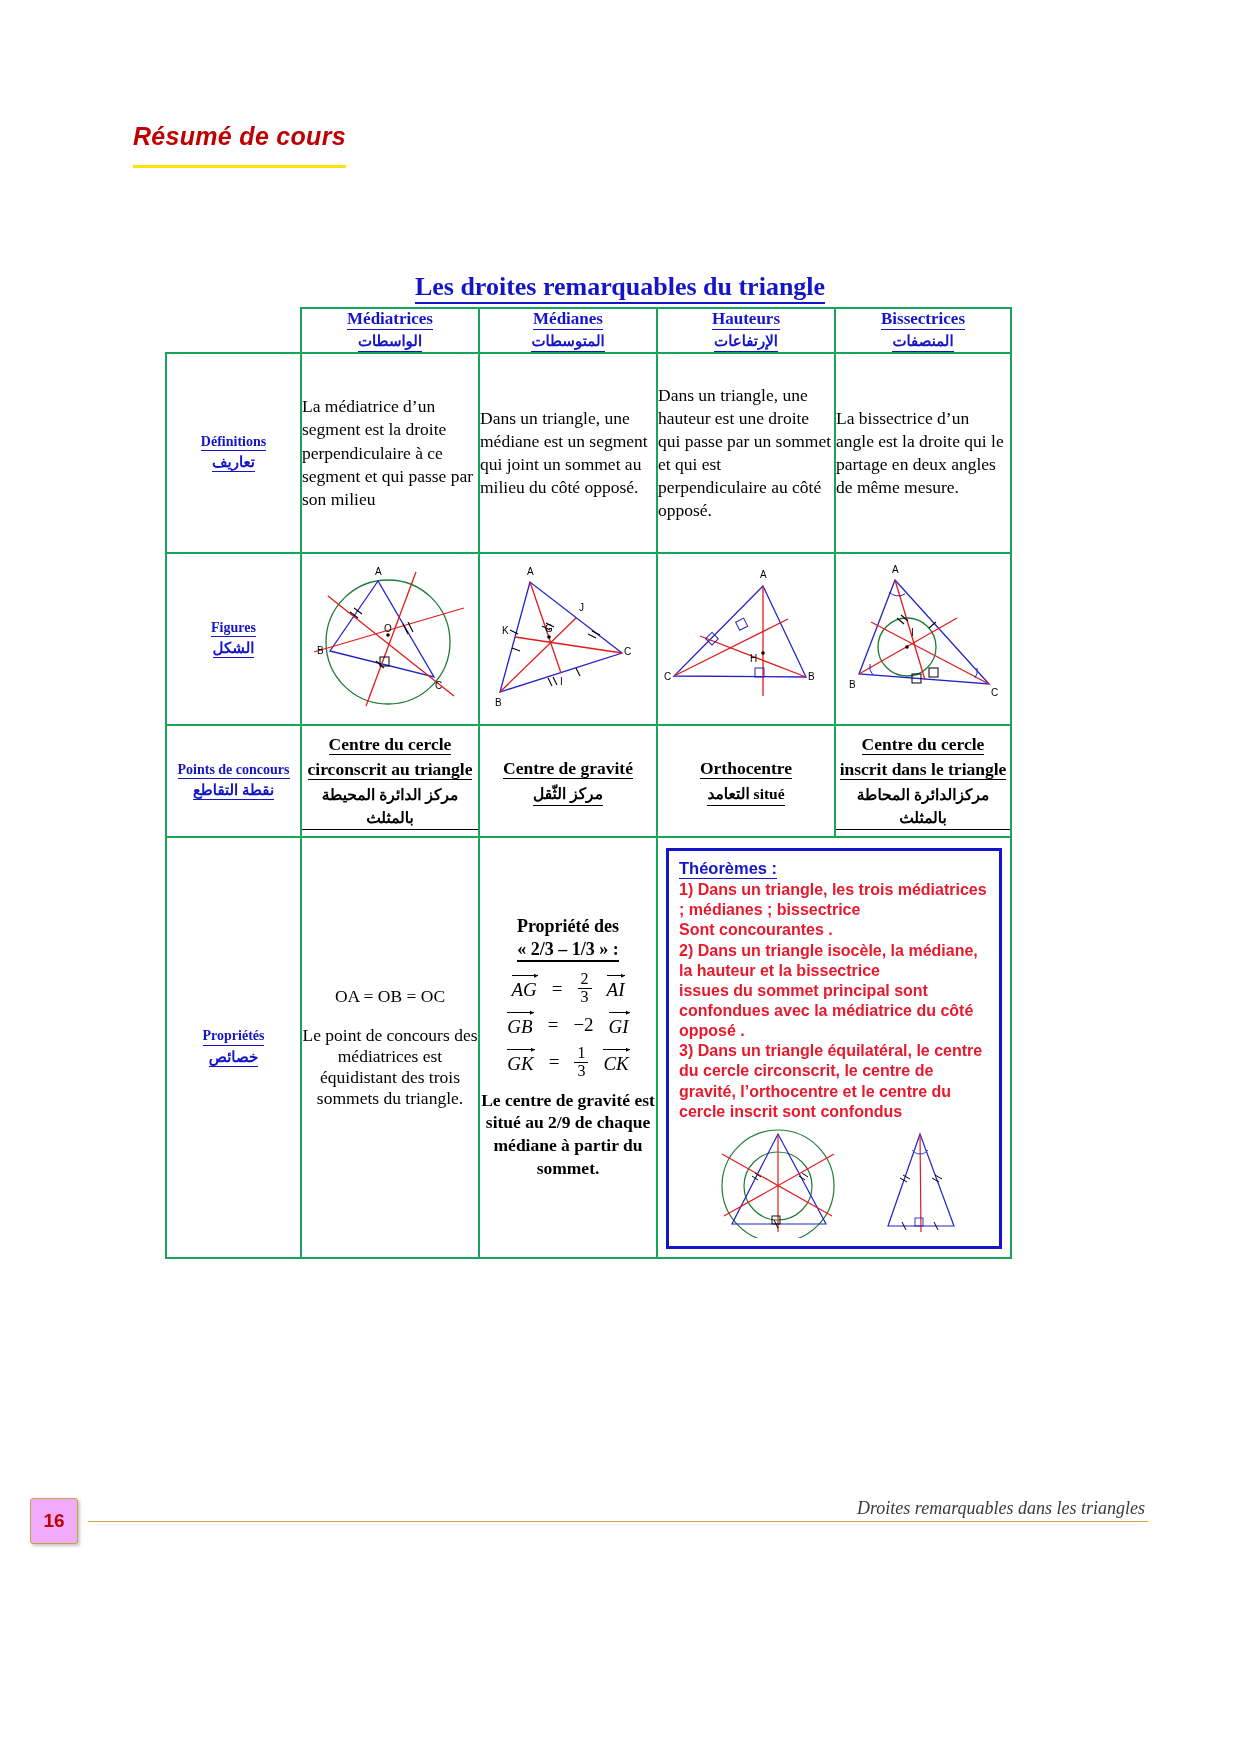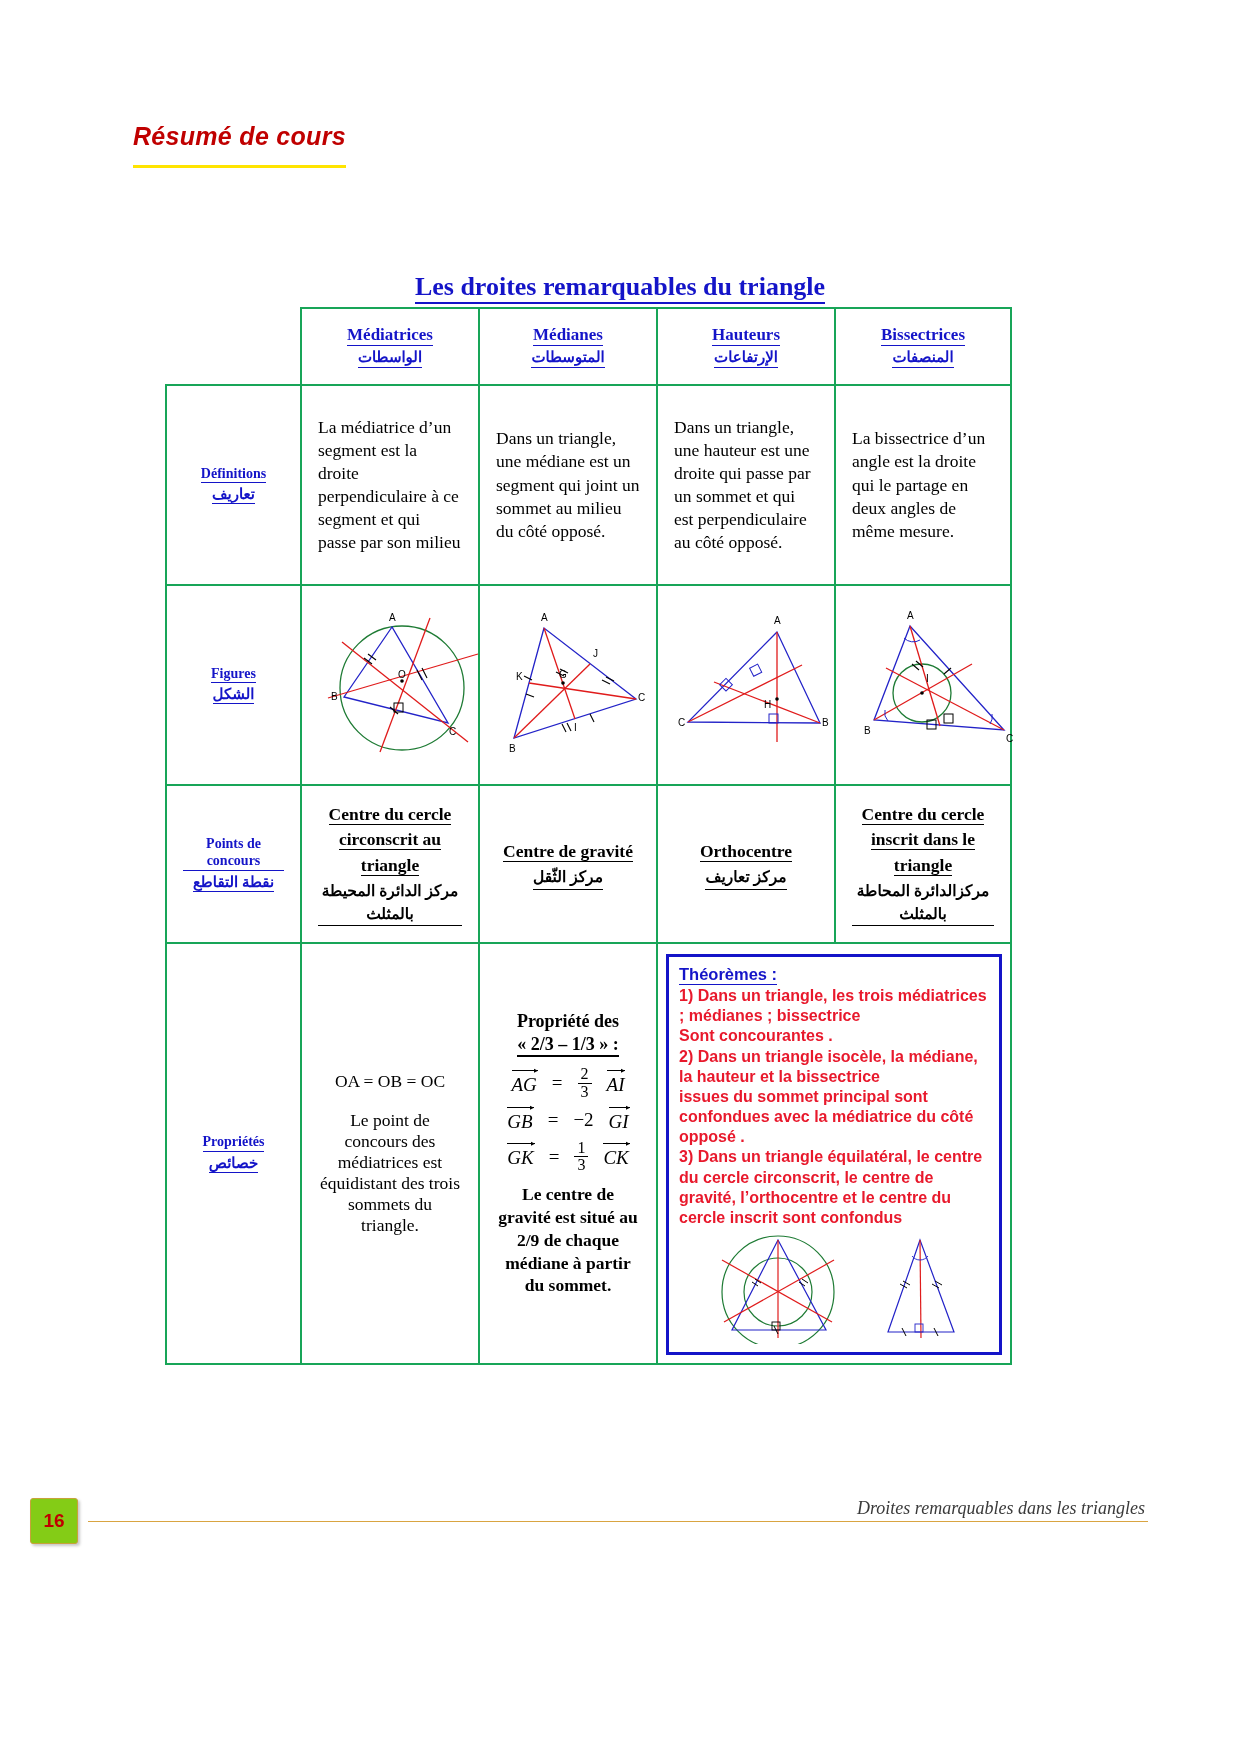--- a/index.html
+++ b/index.html
@@ -39,21 +39,21 @@
   
   .main-table {
     position:absolute; left:165px; top:307px;
     width:845px;
     border-collapse:collapse;
     table-layout:fixed;
   }
   .main-table td, .main-table th {
     border:2.5px solid #18A558;
     vertical-align:middle;
-    padding:16px;
+    padding:0;
   }
   .col-lbl { width:135px; }
   .col-1 { width:178px; }
   .col-2 { width:178px; }
   .col-3 { width:178px; }
   .col-4 { width:176px; }
 
   
   .hdr-cell { text-align:center; padding:5px 2px 6px; }
   .hdr-fr {
@@ -180,21 +180,21 @@
   .th-body p { margin:0; }
 
   
   .footer-rule {
     position:absolute; left:88px; top:1521px; width:1060px;
     border-top:1.4px solid #D9A441;
   }
   .page-badge {
     position:absolute; left:30px; top:1498px;
     width:48px; height:46px;
-    background:#84cc16;
+    background:#f0abfc;
     border:1.5px solid #C8A23A;
     border-radius:3px;
     box-shadow:2px 2px 3px rgba(0,0,0,0.22);
     display:flex; align-items:center; justify-content:center;
     font-family:"Liberation Sans", sans-serif;
     font-size:19px; font-weight:bold; color:#C00000;
   }
   .footer-note {
     position:absolute; right:95px; top:1498px;
     font-family:"Liberation Serif", serif;
@@ -364,21 +364,21 @@
     <td class="pcell">
       <span class="pc-fr">Centre du cercle circonscrit au triangle</span><br>
       <span class="pc-ar">مركز الدائرة المحيطة بالمثلث</span>
     </td>
     <td class="pcell">
       <span class="pc-fr">Centre de gravité</span><br>
       <span class="pc-ar">مركز الثّقل</span>
     </td>
     <td class="pcell">
       <span class="pc-fr">Orthocentre</span><br>
-      <span class="pc-ar">مركز تعاريف</span>
+      <span class="pc-ar">situé التعامد</span>
     </td>
     <td class="pcell">
       <span class="pc-fr">Centre du cercle inscrit dans le triangle</span><br>
       <span class="pc-ar">مركزالدائرة المحاطة بالمثلث</span>
     </td>
   </tr>
 
   <tr>
     <td class="rowlbl">
       <span class="rowlbl-fr">Propriétés</span>

